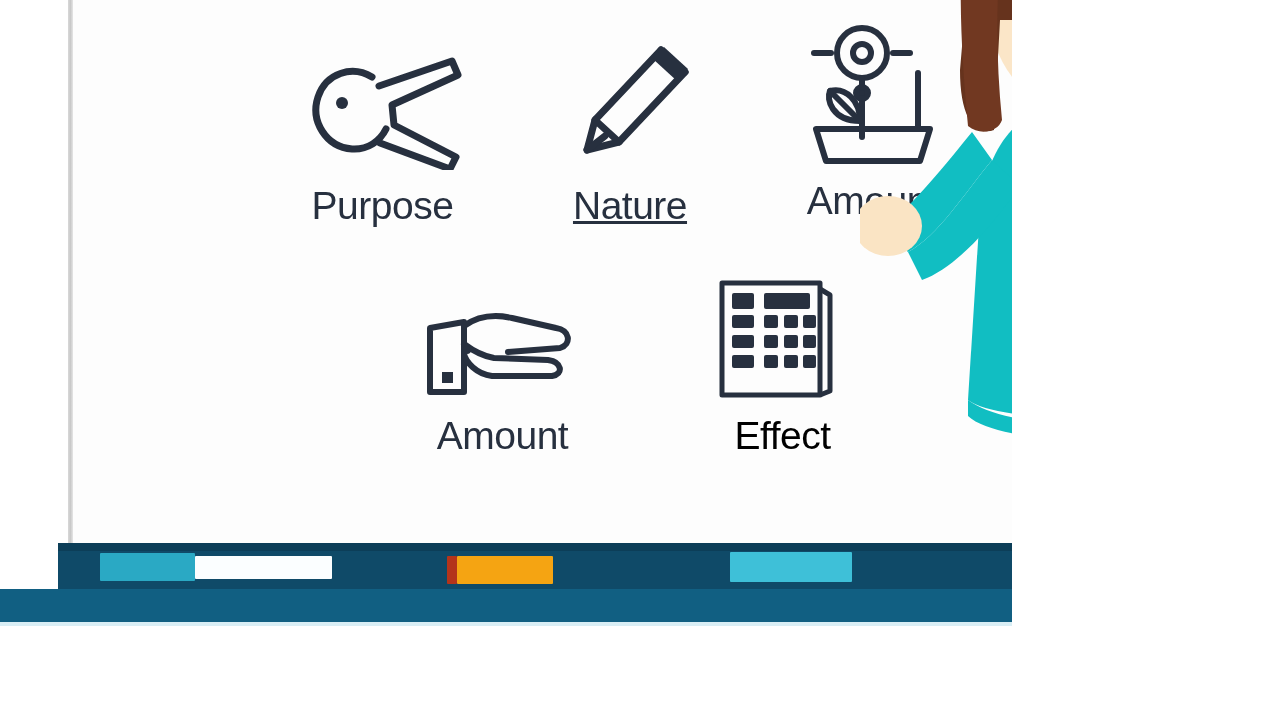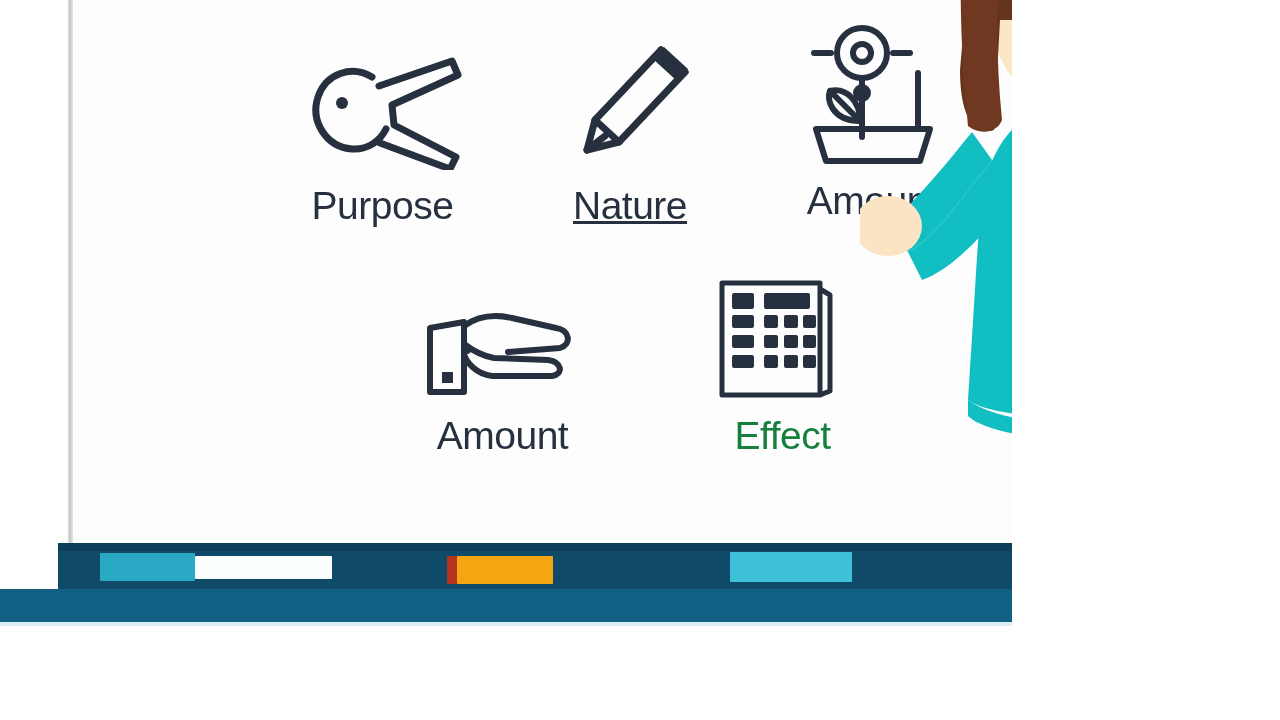--- a/index.html
+++ b/index.html
@@ -188,21 +188,21 @@
               <rect x="32" y="60" width="22" height="13" rx="2"></rect>
               <rect x="64" y="60" width="14" height="13" rx="2"></rect>
               <rect x="84" y="60" width="14" height="13" rx="2"></rect>
               <rect x="103" y="60" width="13" height="13" rx="2"></rect>
               <rect x="32" y="80" width="22" height="13" rx="2"></rect>
               <rect x="64" y="80" width="14" height="13" rx="2"></rect>
               <rect x="84" y="80" width="14" height="13" rx="2"></rect>
               <rect x="103" y="80" width="13" height="13" rx="2"></rect>
             </g>
           </svg></div>
-        <span class="icon-label" style="font-size: 39px; color: #15803d; margin-top: 14px;">Effect</span>
+        <span class="icon-label" style="font-size: 39px; color: #000000; margin-top: 14px;">Effect</span>
       </div>
     </div>
 
   <svg class="presenter" viewBox="0 0 420 740" preserveAspectRatio="none">
 
     <rect x="188" y="555" width="34" height="185" fill="#fae4c4"></rect>
     <rect x="236" y="555" width="34" height="185" fill="#fae4c4"></rect>
 
     <path d="M172 420 L288 420 L296 566 L166 566 Z" fill="#164a66"></path>
     <path d="M236 420 L288 420 L296 566 L236 566 Z" fill="#14435d"></path>

